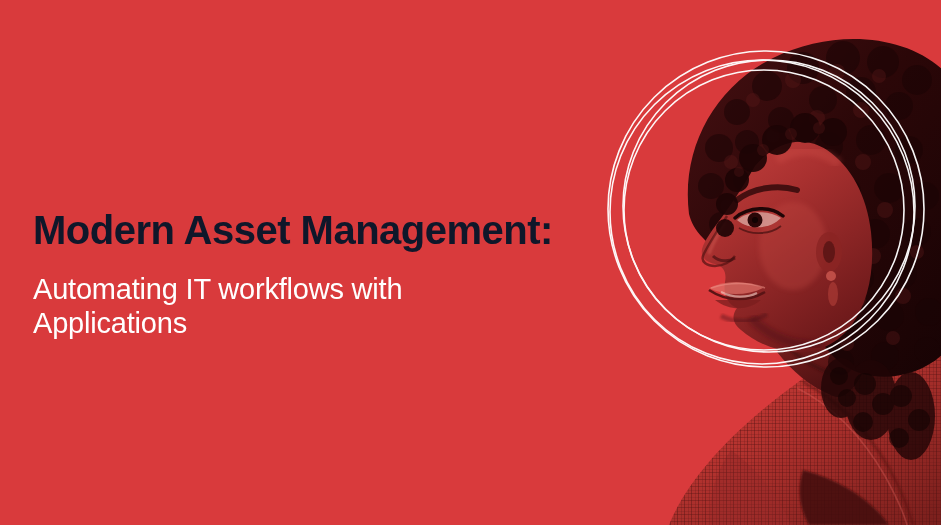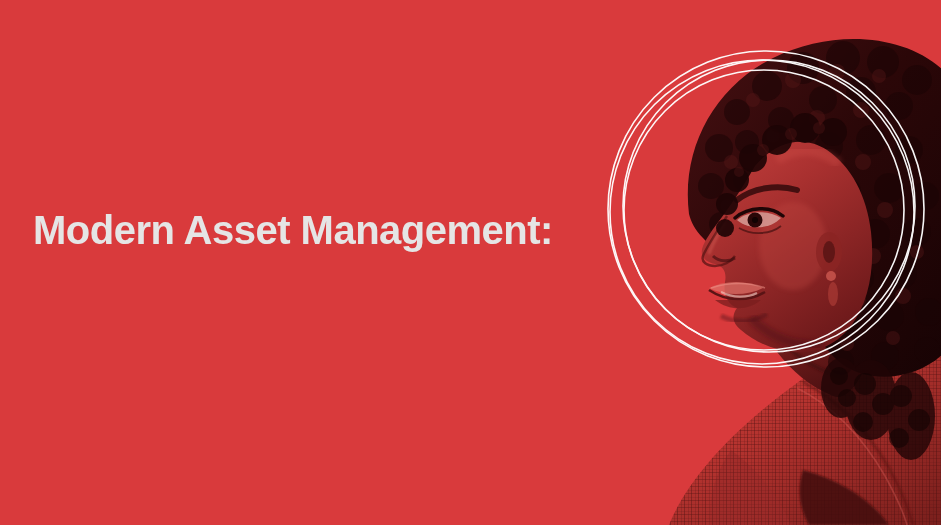--- a/index.html
+++ b/index.html
@@ -44,21 +44,21 @@
   
   .text-block {
     position: absolute;
     left: 33px;
     top: 206px;
     width: 560px;
     z-index: 5;
   }
   .headline {
     margin: 0;
-    color: #e5e5e5;
+    color: #0f172a;
     font-family: "Liberation Sans", sans-serif;
     font-weight: 700;
     font-size: 40px;
     line-height: 48px;
     letter-spacing: -0.5px;
     white-space: nowrap;
   }
   .subhead {
     margin: 18px 0 0 0;
     color: #ffffff;
@@ -312,15 +312,16 @@
         <circle cx="766" cy="209" r="158"></circle>
         <circle cx="762" cy="212" r="152"></circle>
         <circle cx="769" cy="206" r="146"></circle>
         <circle cx="764" cy="210" r="140"></circle>
       </g>
     </svg>
   </div>
 
   <div class="text-block">
     <h1 class="headline">Modern Asset Management:</h1>
+    <p class="subhead">Automating IT workflows with Applications</p>
   </div>
 
 </div>
 
 </body></html>

